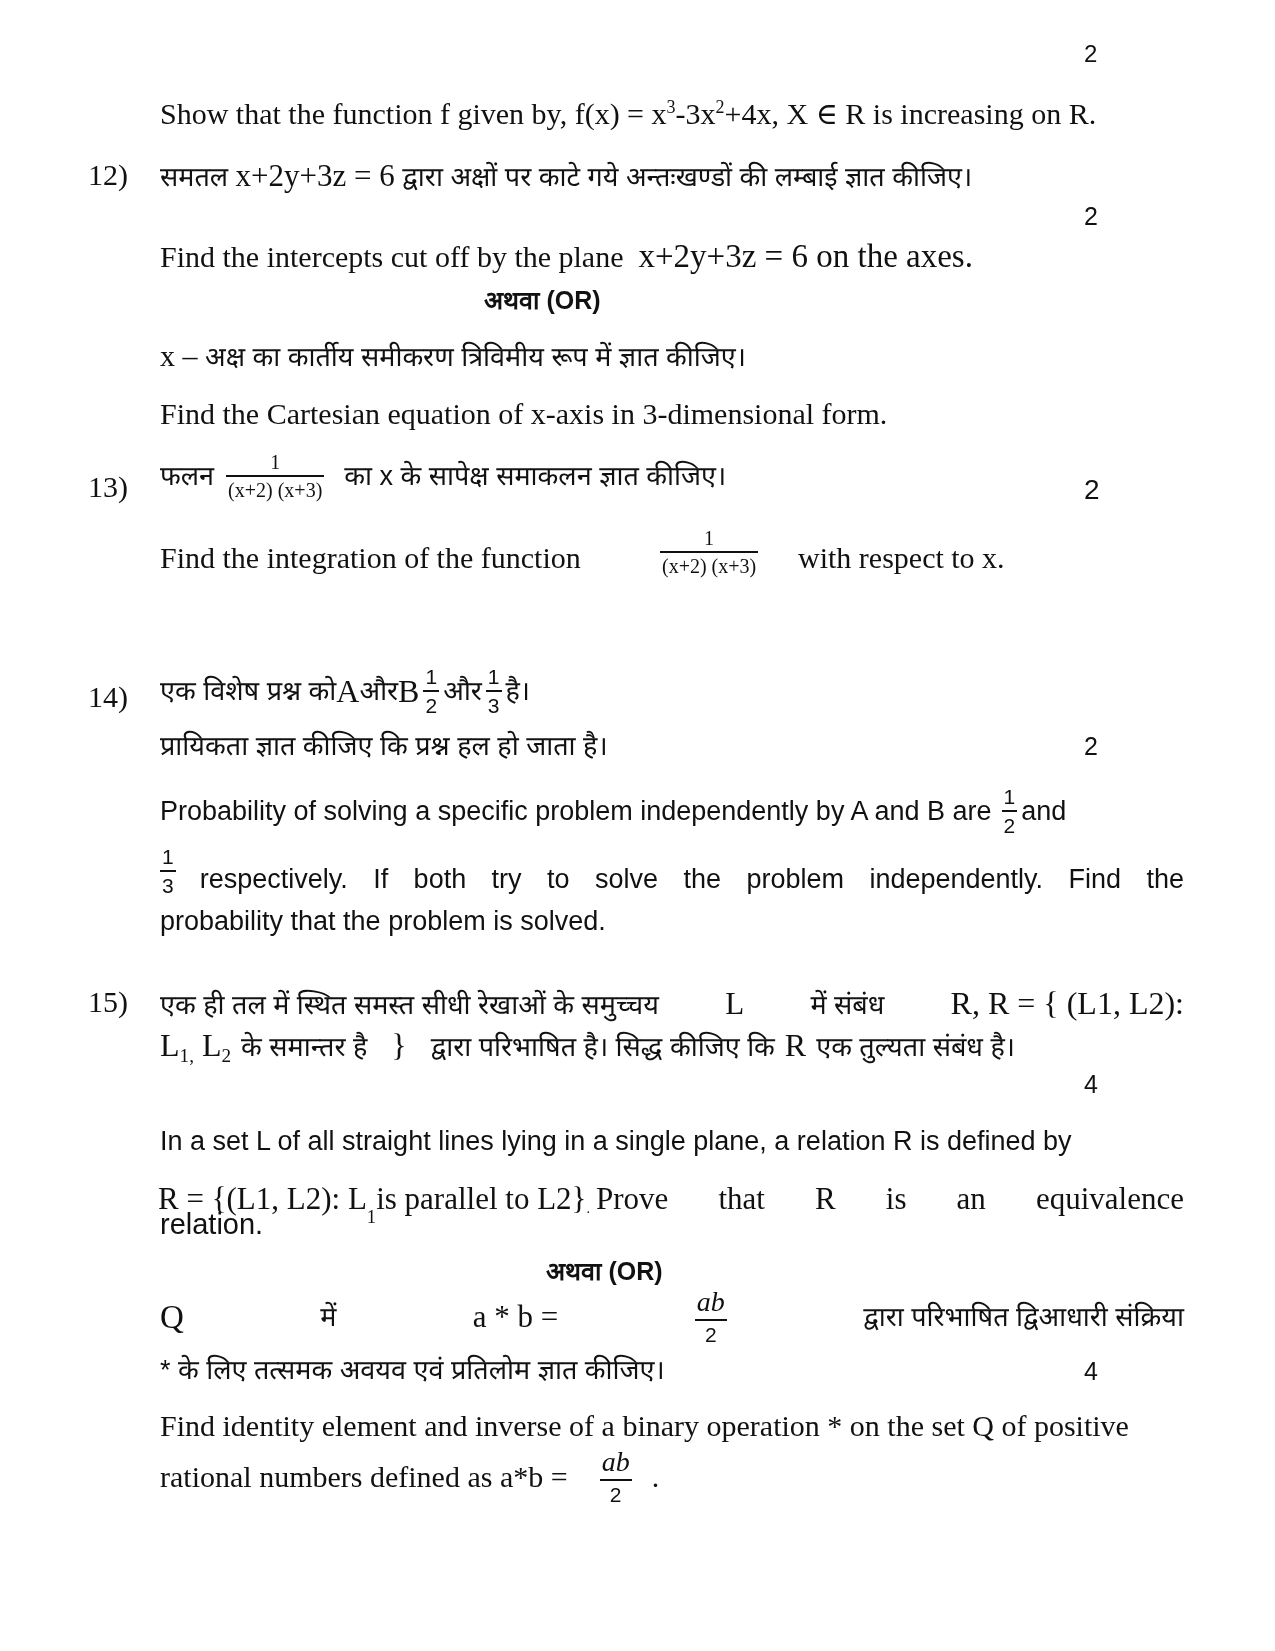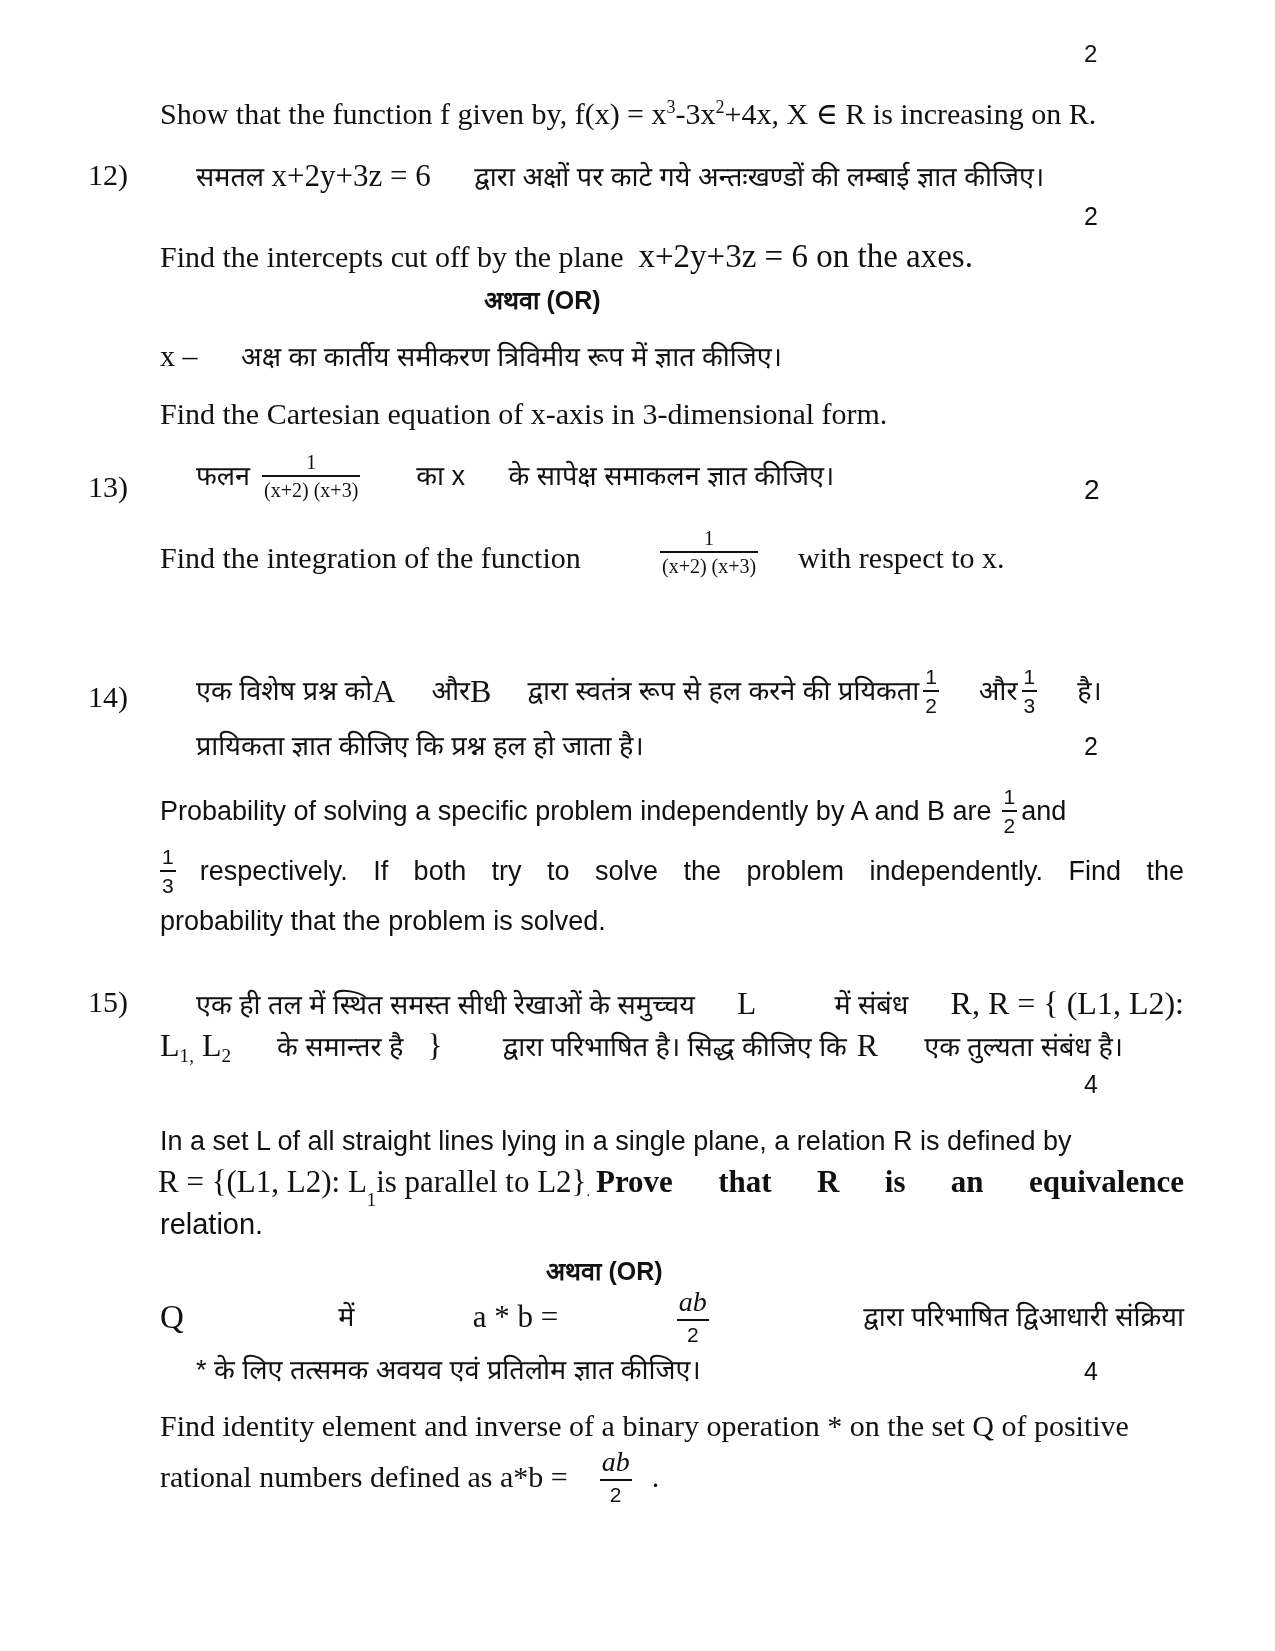--- a/index.html
+++ b/index.html
@@ -1,33 +1,33 @@
 <!DOCTYPE html>
 <html><head>
   <meta charset="utf-8">
   <style>
     html, body { margin: 0; padding: 0; background: #ffffff; }
     body { width: 1275px; height: 1651px; position: relative; overflow: hidden; color: #111; }
     .serif { font-family: "Liberation Serif", "DejaVu Serif", serif; }
     .abs { position: absolute; white-space: nowrap; }
     .page-num { font-family: "Liberation Sans", sans-serif; font-size: 24px; }
     .line { font-size: 30px; line-height: 36px; }
-    .hi { font-family: "Liberation Sans", "DejaVu Sans", sans-serif; font-size: 27px; margin-left: 36px; }
+    .hi { font-family: "Liberation Sans", "DejaVu Sans", sans-serif; font-size: 27px; }
     .qnum { font-family: "Liberation Serif", serif; font-size: 30px; }
     .marks { font-family: "Liberation Sans", sans-serif; font-size: 25px; }
     .or { font-family: "Liberation Sans", "DejaVu Sans", sans-serif; font-size: 25px; font-weight: bold; }
     .en-sans { font-family: "Liberation Sans", "DejaVu Sans", sans-serif; font-size: 27px; }
     sup { font-size: 60%; vertical-align: 0.6em; line-height: 0; }
     sub { font-size: 60%; vertical-align: -0.3em; line-height: 0; }
     .frac { display: inline-flex; flex-direction: column; align-items: center; vertical-align: middle; line-height: 1; margin: 0 4px; }
     .frac .num, .frac .den { font-family: "Liberation Sans", sans-serif; font-size: 21px; padding: 0 2px; }
     .frac .num.it { font-family: "Liberation Serif", serif; font-style: italic; font-size: 28px; }
     .frac .bar { width: 100%; border-top: 2px solid #111; margin: 3px 0; }
     .frac.big .num, .frac.big .den { font-family: "Liberation Serif", serif; font-size: 20px; }
-    .justify { text-align: justify; text-align-last: justify; white-space: normal; }
+    .justify { text-align: justify; text-align-last: justify; white-space: normal; margin-top: 17px; }
   </style>
 </head>
 <body>
 
 <div class="abs page-num" style="left:1084px; top:40px;">2</div>
 
 <div class="abs serif line" style="left:160px; top:96px;">
   <span>Show that the function f given by, f(x) = x</span><sup>3</sup><span>-3x</span><sup>2</sup><span>+4x, X ∈ R is increasing on R.</span>
 </div>
 
@@ -75,21 +75,20 @@
   <div class="abs line serif" style="left:798px; top:540px;">with respect to x.</div>
 </div>
 
 <div>
   <div class="abs qnum" style="left:88px; top:680px;">14)</div>
   <div class="abs line" style="left:160px; top:666px; display:flex; align-items:center; ">
     <span class="hi">एक विशेष प्रश्न को</span>
     <span class="serif" style="font-size:32px;">A</span>
     <span class="hi">और</span>
     <span class="serif" style="font-size:32px;">B</span>
-    <span class="hi">द्वारा स्वतंत्र रूप से हल करने की प्रयिकता</span>
     <span class="frac">
       <span class="num">1</span>
       <span class="bar"></span>
       <span class="den">2</span>
     </span>
     <span class="hi">और</span>
     <span class="frac">
       <span class="num">1</span>
       <span class="bar"></span>
       <span class="den">3</span>
@@ -136,21 +135,21 @@
     <span class="hi">एक तुल्यता संबंध है।</span>
   </div>
   <div class="abs marks" style="left:1084px; top:1070px;">4</div>
 
   <div class="abs en-sans" style="left:160px; top:1126px;">In a set L of all straight lines lying in a single plane, a relation R is defined by</div>
   <div class="abs serif" style="left:158px; top:1164px; width:1026px; font-size:31px; display:flex; align-items:flex-end;">
     <span>R = {(L1, L2): L</span>
       <sub>1</sub>
       <span> is parallel   to L2}</span>
       <span style="font-size:14px;">.</span>
-    <span class="justify" style="flex:1; margin-left:6px;font-weight:bold;"> Prove that R is an equivalence</span>
+    <span class="justify" style="flex:1; margin-left:6px;"> Prove that R is an equivalence</span>
   </div>
   <div class="abs en-sans" style="left:160px; top:1208px; font-size:29px;">relation.</div>
 
   <div class="abs or" style="left:546px; top:1253px;">अथवा (OR)</div>
 
   <div class="abs line" style="left:160px; top:1288px; width:1024px; display:flex; justify-content:space-between; align-items:center;">
     <span class="serif" style="font-size:33px;">Q</span>
     <span class="hi">में</span>
     <span class="serif" style="font-size:31px;">a * b =</span>
     <span class="frac" style="margin:0;">

